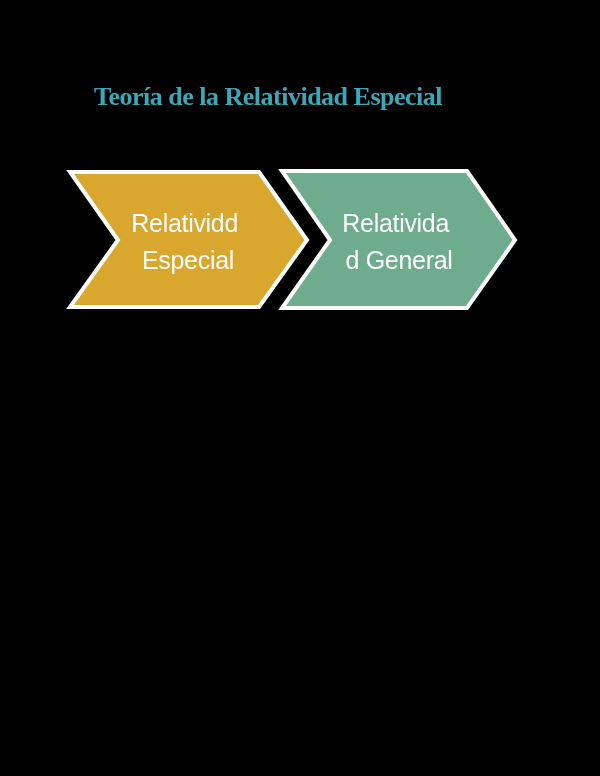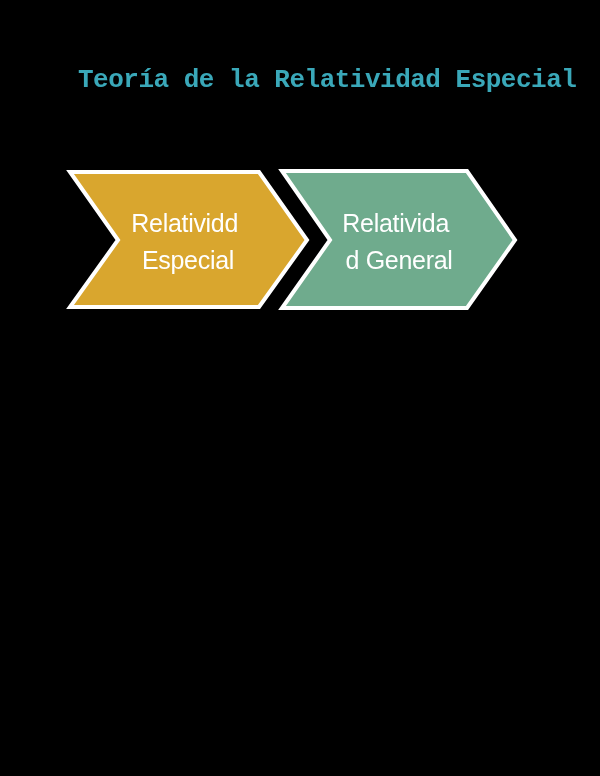--- a/index.html
+++ b/index.html
@@ -12,27 +12,27 @@
     width: 600px;
     height: 776px;
     background: #000000;
     overflow: hidden;
     font-family: "Liberation Sans", sans-serif;
   }
   .title {
     position: absolute;
     left: 78px;
     top: 66px;
-    margin: 0;
+    margin: 16px;
     font-size: 26px;
     font-weight: bold;
     letter-spacing: -0.5px;
     line-height: 1.15;
     white-space: nowrap;
-    font-family: Liberation Mono, monospace;
+    font-family: Liberation Serif, serif;
   }
   .diagram {
     position: absolute;
     left: 0;
     top: 0;
     width: 600px;
     height: 776px;
   }
   .chev {
     stroke-width: 4px;

